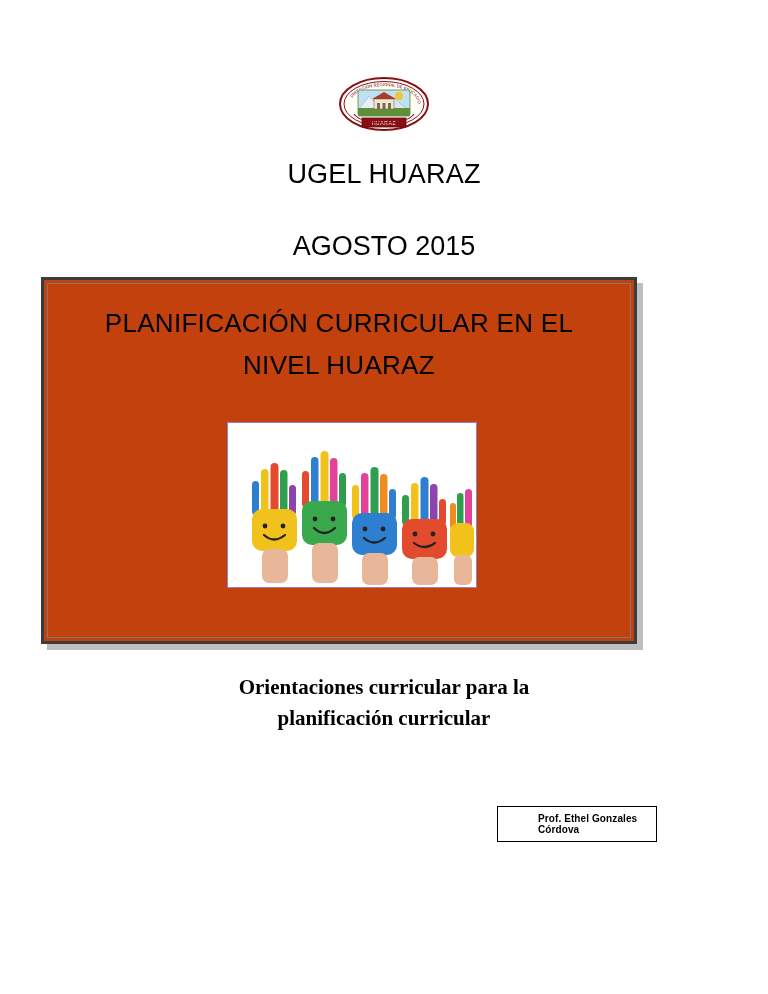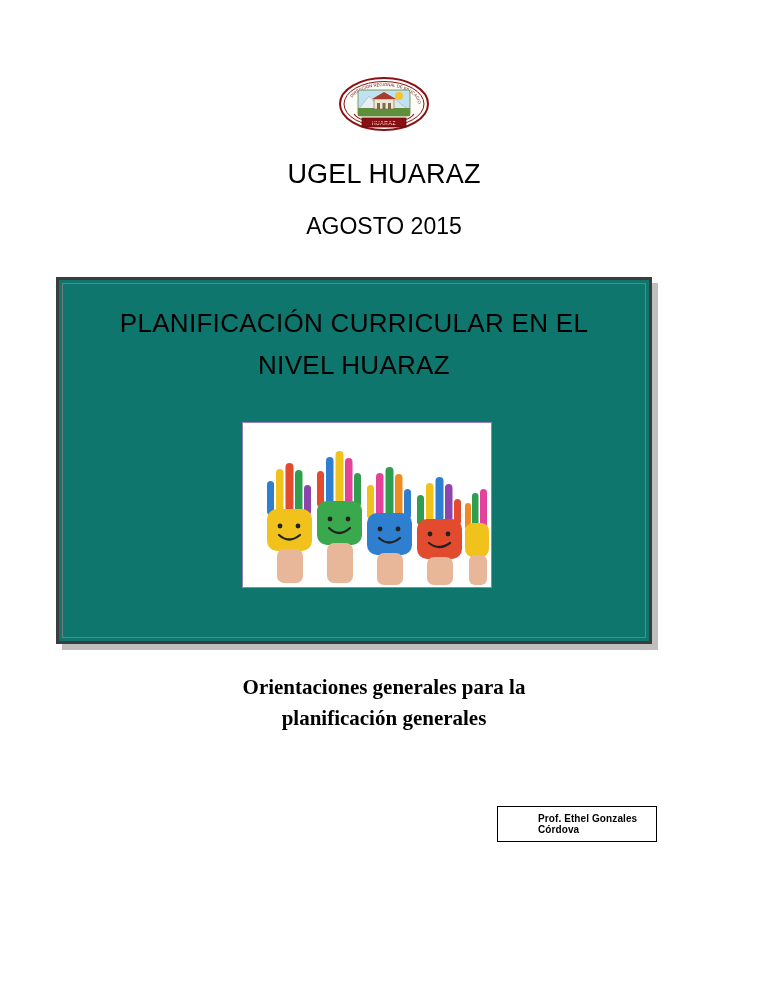--- a/index.html
+++ b/index.html
@@ -46,34 +46,34 @@
     left: 0;
     width: 768px;
     text-align: center;
   }
   .doc-head .line1 {
     font-size: 27px;
     line-height: 44px;
     letter-spacing: 0.2px;
   }
   .doc-head .line2 {
-    font-size: 23px;
+    font-size: 27px;
     line-height: 44px;
-    margin-top: 8px;
+    margin-top: 28px;
   }
 
   
   .main-box {
     position: absolute;
-    left: 56px;
+    left: 41px;
     top: 277px;
     width: 596px;
     height: 367px;
     border: 3px solid #3c3c3c;
-    background: #0f766e;
+    background: #c2410c;
     box-shadow: 6px 6px 0 0 #bfbfbf;
     box-sizing: border-box;
   }
   .main-box-inner {
     position: absolute;
     inset: 3px;
     border: 1px solid #7a7a7a;
     box-sizing: border-box;
   }
   .box-title {
@@ -250,21 +250,21 @@
           <rect x="229" y="70" width="6.5" height="36" rx="3.2" fill="#2f9e4f"></rect>
           <rect x="237" y="66" width="7" height="40" rx="3.5" fill="#e2429a"></rect>
           <rect x="222" y="100" width="24" height="34" rx="8" fill="#f2c21c"></rect>
           <rect x="226" y="132" width="18" height="30" rx="6" fill="#e8b79a"></rect>
         </g>
       </svg>
     </div>
   </div>
 
   <div class="subtitle">
-    <div>Orientaciones generales para la</div>
-    <div>planificación generales</div>
+    <div>Orientaciones curricular para la</div>
+    <div>planificación curricular</div>
   </div>
 
   <div class="author-box">
     <span class="author-text">Prof. Ethel Gonzales Córdova</span>
   </div>
 
 </div>
 
 </body></html>

